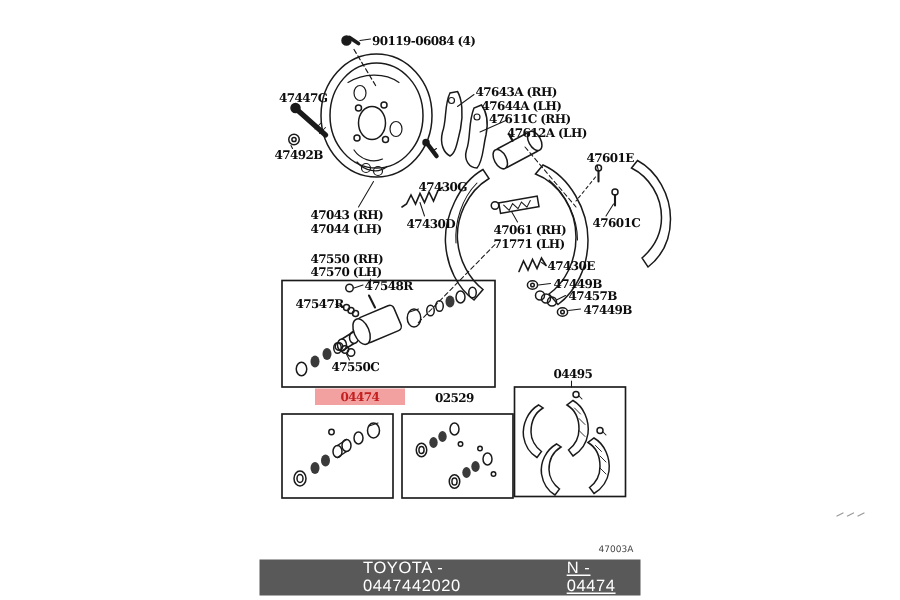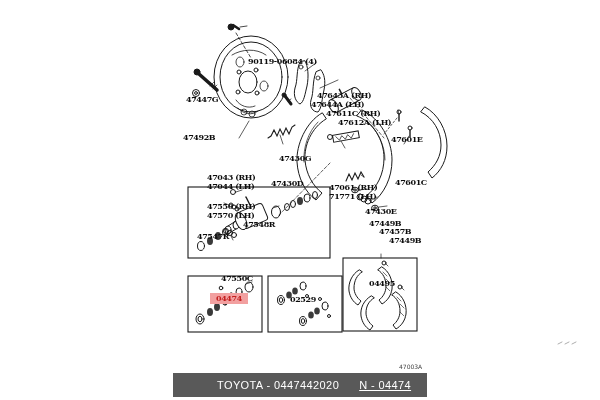--- a/index.html
+++ b/index.html
@@ -1,27 +1,27 @@
 <!DOCTYPE html>
 <html><head>
 <meta charset="utf-8">
 <style>
   html,body{margin:0;padding:0;background:#fff;}
   #stage{position:relative;width:600px;height:400px;background:#ffffff;overflow:hidden;
          font-family:"DejaVu Serif",serif;}
   #art{position:absolute;left:0;top:0;}
   .lbl{position:absolute;font:bold 8px "DejaVu Serif",serif;letter-spacing:-0.4px;
-       color:#0d0d0d;white-space:nowrap;line-height:9px;z-index:2;margin-top:34px;}
-  .lbl-hl{background:#f2a0a0;color:#c42020;padding:1px 6px;}
+       color:#0d0d0d;white-space:nowrap;line-height:9px;z-index:2;}
+  .lbl-hl{background:#f2a0a0;color:#c42020;padding:1px 17px;}
   .figcode{position:absolute;left:399px;top:363px;font:6px "DejaVu Sans",sans-serif;
            color:#444;letter-spacing:0;z-index:2;}
   .footer{position:absolute;left:173px;top:373px;width:254px;height:24px;background:#595959;
           display:flex;align-items:center;z-index:2;
           font-family:"Liberation Sans",sans-serif;font-size:11px;color:#ffffff;letter-spacing:0.4px;}
-  .footer .f1{margin-left:44px;}
+  .footer .f1{margin-left:69px;}
   .footer .f2{margin-left:20px;text-decoration:underline;}
 </style>
 </head>
 <body>
 
 <div id="stage">
 
   <svg id="art" width="600" height="400" viewBox="0 0 600 400" fill="none" stroke="#1a1a1a" stroke-width="1" stroke-linecap="round">
 
     <g>
@@ -249,21 +249,21 @@
   </svg>
 
   <div class="lbl" style="left:248px;top:23px">90119-06084 (4)</div>
   <div class="lbl" style="left:186px;top:61px">47447G</div>
   <div class="lbl" style="left:183px;top:99px">47492B</div>
   <div class="lbl" style="left:207px;top:139px">47043 (RH)</div>
   <div class="lbl" style="left:207px;top:148px">47044 (LH)</div>
   <div class="lbl" style="left:279px;top:120px">47430G</div>
   <div class="lbl" style="left:271px;top:145px">47430D</div>
   <div class="lbl" style="left:317px;top:57px">47643A (RH)</div>
-  <div class="lbl" style="left:311px;top:66px">47644A (LH)</div>
+  <div class="lbl" style="left:321px;top:66px">47644A (LH)</div>
   <div class="lbl" style="left:326px;top:75px">47611C (RH)</div>
   <div class="lbl" style="left:338px;top:84px">47612A (LH)</div>
   <div class="lbl" style="left:391px;top:101px">47601E</div>
   <div class="lbl" style="left:395px;top:144px">47601C</div>
   <div class="lbl" style="left:329px;top:149px">47061 (RH)</div>
   <div class="lbl" style="left:329px;top:158px">71771 (LH)</div>
   <div class="lbl" style="left:365px;top:173px">47430E</div>
   <div class="lbl" style="left:369px;top:185px">47449B</div>
   <div class="lbl" style="left:379px;top:193px">47457B</div>
   <div class="lbl" style="left:389px;top:202px">47449B</div>

